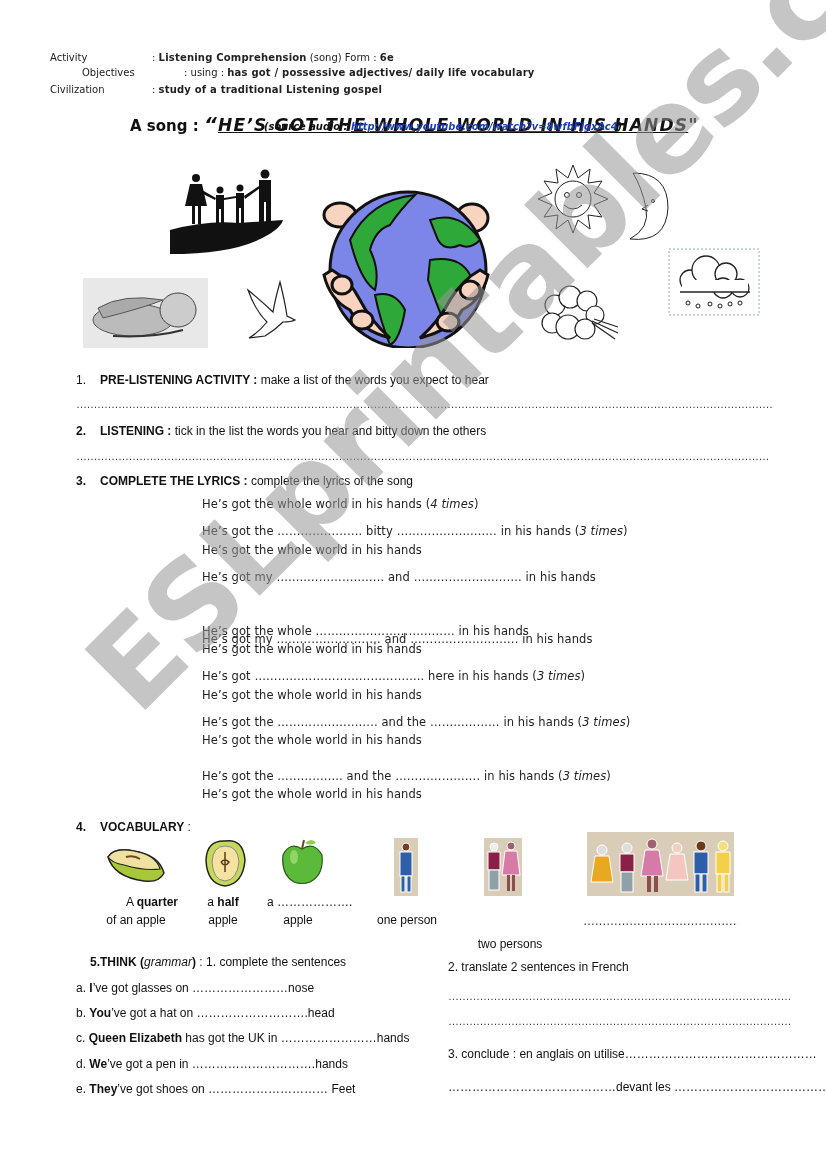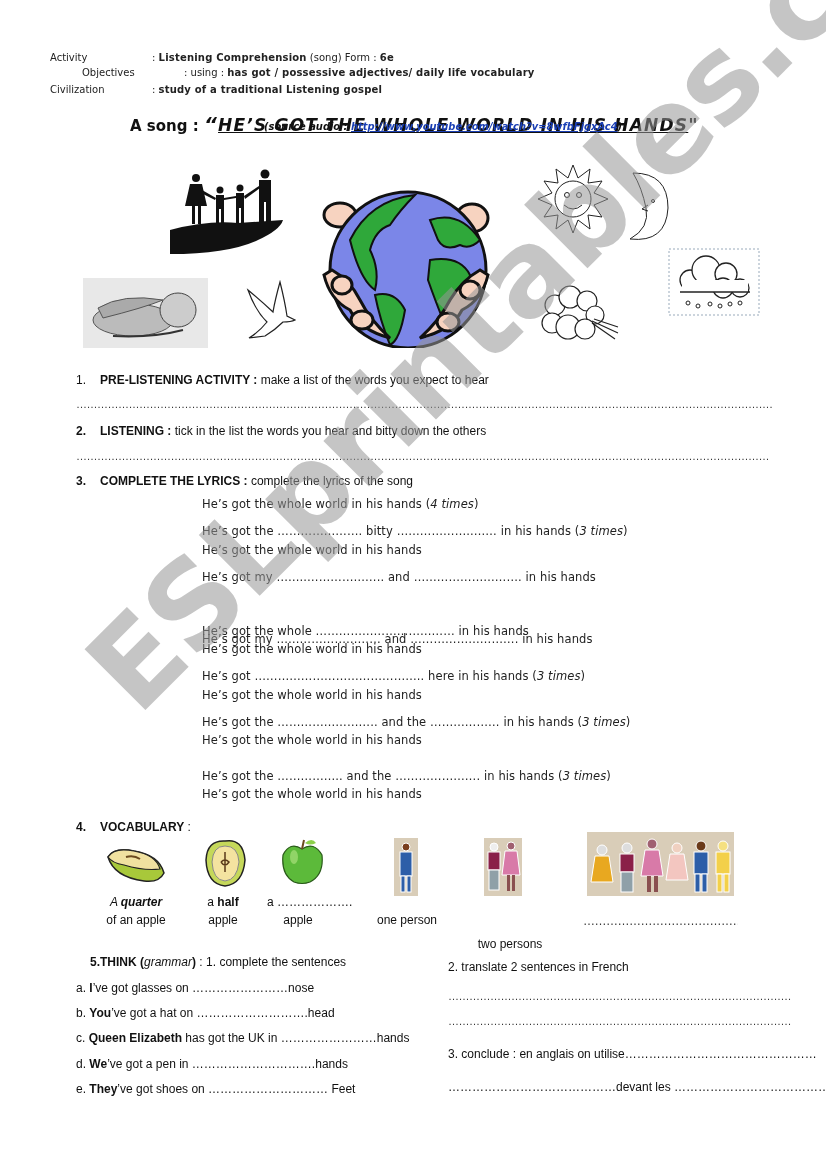--- a/index.html
+++ b/index.html
@@ -232,21 +232,21 @@
       <rect x="107" y="20" width="14" height="22" fill="#2d5ea8" stroke="#fff"></rect>
       <rect x="108" y="42" width="5" height="18" fill="#2d5ea8" stroke="#fff"></rect>
       <rect x="115" y="42" width="5" height="18" fill="#2d5ea8" stroke="#fff"></rect>
     <circle cx="136" cy="14" r="5" fill="#f5e080" stroke="#fff"></circle>
       <rect x="129" y="20" width="14" height="22" fill="#f3d04a" stroke="#fff"></rect>
       <rect x="130" y="42" width="5" height="18" fill="#f3d04a" stroke="#fff"></rect>
       <rect x="137" y="42" width="5" height="18" fill="#f3d04a" stroke="#fff"></rect>
   </svg>
 </div>
 
-<div class="abs vocab-lbl" style="left:100px;top:895px;width:72px;font-style:italic;"><span>A </span><b>quarter</b></div>
+<div class="abs vocab-lbl" style="left:116px;top:895px;width:72px;"><span>A </span><b>quarter</b></div>
 <div class="abs vocab-lbl" style="left:100px;top:913px;width:72px;">of an apple</div>
 <div class="abs vocab-lbl" style="left:200px;top:895px;width:46px;"><span>a </span><b>half</b></div>
 <div class="abs vocab-lbl" style="left:200px;top:913px;width:46px;">apple</div>
 <div class="abs vocab-lbl" style="left:267px;top:895px;text-align:left;">a ……………….</div>
 <div class="abs vocab-lbl" style="left:278px;top:913px;width:40px;">apple</div>
 <div class="abs vocab-lbl" style="left:372px;top:913px;width:70px;">one person</div>
 <div class="abs vocab-lbl" style="left:470px;top:937px;width:80px;">two persons</div>
 <div class="abs vocab-lbl dots" style="left:583px;top:914px;width:155px;">………………………………………</div>
 
 <div class="abs txt" style="left:76px;top:955px;text-align:right;">

